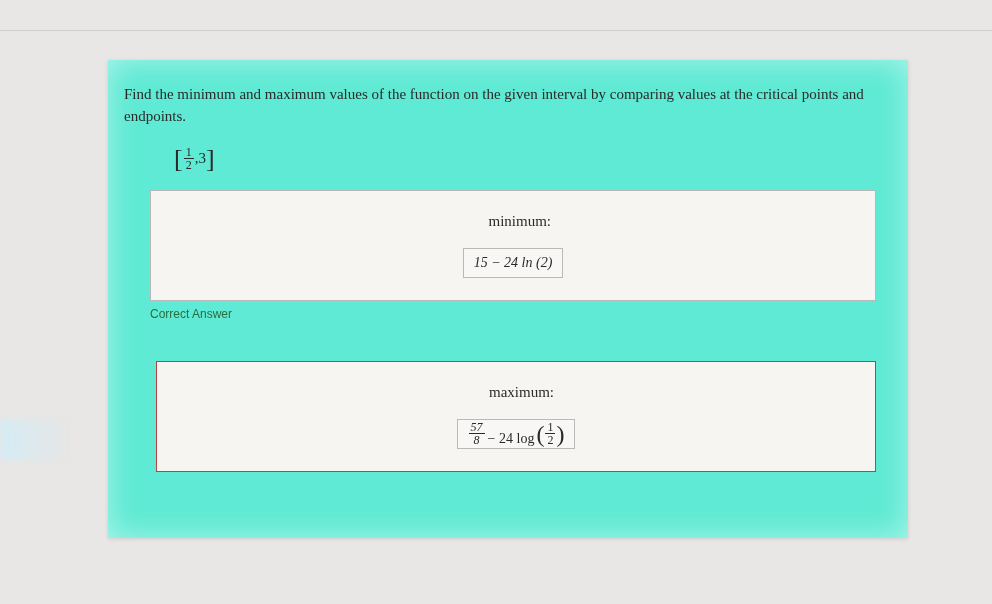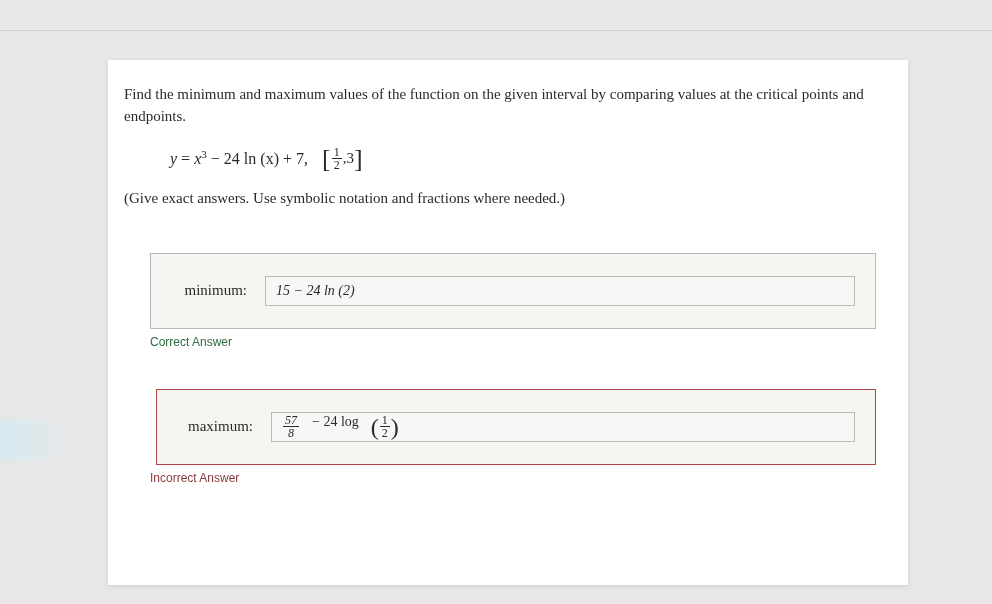--- a/index.html
+++ b/index.html
@@ -18,21 +18,21 @@
     left: 0; right: 0;
     top: 30px;
     height: 1px;
     background: #cfcfcf;
   }
   .page {
     position: absolute;
     left: 108px;
     top: 60px;
     width: 800px;
-    background: #ffffff;
+    background: #5eead4;
     padding: 24px 32px 60px 16px;
     box-shadow: 0 1px 4px rgba(0,0,0,0.12), 0 0 30px rgba(255,255,255,0.5) inset;
   }
   .prompt {
     font-size: 15px;
     line-height: 1.45;
     margin-bottom: 14px;
   }
   .formula-row {
     margin: 18px 0 18px 46px;
@@ -47,20 +47,21 @@
   }
   .answer-block {
     border: 1px solid #b9b9b9;
     padding: 22px 20px;
     position: relative;
     display: flex;
     align-items: center;
     gap: 18px;
     margin: 0 0 6px 26px;
     background: #f6f5f2;
+    flex-direction: column;
   }
   .answer-block.incorrect {
     border-color: #b34444;
     margin-left: 32px;
   }
   .answer-label {
     font-size: 15px;
     min-width: 76px;
     text-align: right;
   }
@@ -134,61 +135,56 @@
   }
 </style>
 </head>
 <body>
 
 <div class="page">
 
   <div class="prompt">Find the minimum and maximum values of the function on the given interval by comparing values at the critical points and endpoints.</div>
 
   <div class="formula-row">
-    <span class="math">
-      <span>y</span><span class="up"> = </span><span>x</span><sup>3</sup><span class="up"> − 24 ln (x) + 7,</span>
-    </span>
     <span class="bracket-frac">
       <span class="br">[</span>
       <span class="vfrac">
         <span class="num">1</span>
         <span class="den">2</span>
       </span>
       <span class="rest"><span>,</span><span>3</span></span>
       <span class="br">]</span>
     </span>
   </div>
 
-  <div class="instructions">(Give exact answers. Use symbolic notation and fractions where needed.)</div>
 
   <div class="answer-block">
     <div class="answer-label">minimum:</div>
     <div class="answer-input">
       <span class="math up">15 − 24 ln (2)</span>
     </div>
   </div>
   <div class="feedback correct">Correct Answer</div>
 
   <div class="answer-block incorrect">
     <div class="answer-label">maximum:</div>
     <div class="answer-input">
-      <span class="math" style="display:flex;align-items:flex-start;gap:12px;">
+      <span class="math" style="display:flex;align-items:flex-end;gap:2px;">
         <span class="vfrac">
           <span class="num">57</span>
           <span class="den">8</span>
         </span>
         <span class="up"> − 24 log</span>
         <span class="paren-frac">
           <span class="pr">(</span>
           <span class="vfrac">
             <span class="num">1</span>
             <span class="den">2</span>
           </span>
           <span class="pr">)</span>
         </span>
       </span>
     </div>
   </div>
-  <div class="feedback incorrect">Incorrect Answer</div>
 
 </div>
 
 <div class="glare"></div>
 
 </body></html>

